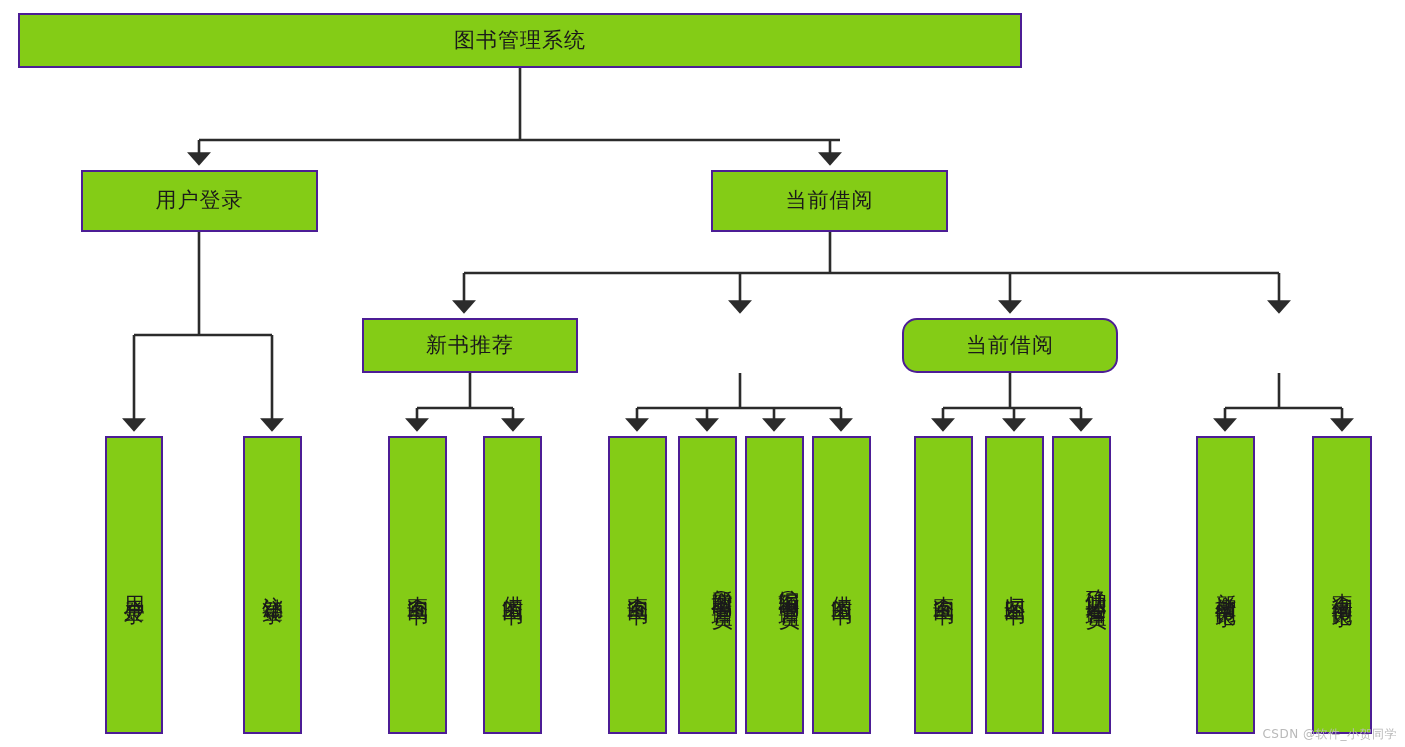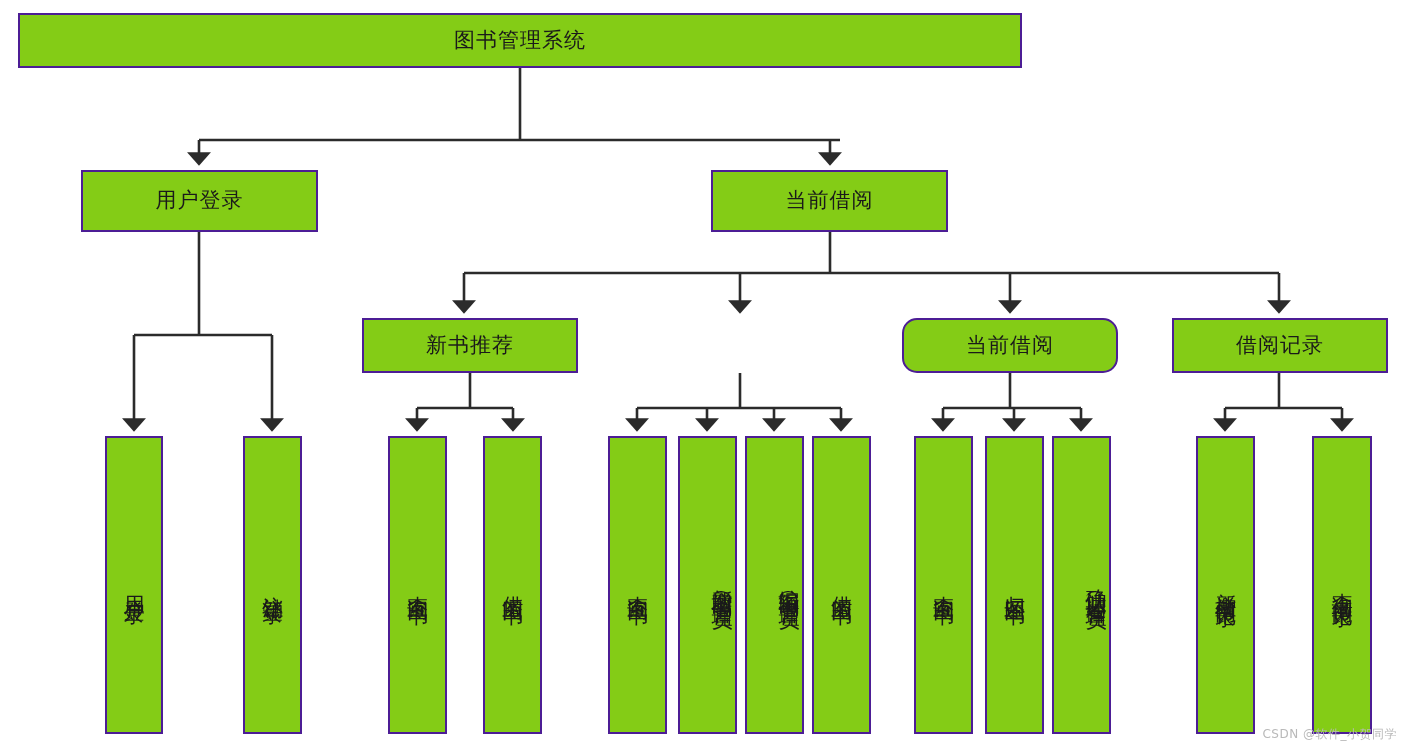--- a/index.html
+++ b/index.html
@@ -134,23 +134,20 @@
   <div class="node h" style="left:711px;top:170px;width:237px;height:62px;">
     <span class="label">当前借阅</span>
   </div>
 
   <div class="node h" style="left:362px;top:318px;width:216px;height:55px;justify-content:center;">
     <span class="label">新书推荐</span>
   </div>
   <div class="node h" style="left:902px;top:318px;width:216px;height:55px;border-radius:15px;">
     <span class="label">当前借阅</span>
   </div>
-  <div class="node h" style="left:1172px;top:318px;width:216px;height:55px;">
-    <span class="label">借阅记录</span>
-  </div>
 
   <div class="node v mid" style="left:105px;top:436px;width:58px;height:298px;">
     <span class="label">用户登录</span>
   </div>
   <div class="node v mid" style="left:243px;top:436px;width:59px;height:298px;">
     <span class="label">注销登录</span>
   </div>
   <div class="node v mid" style="left:388px;top:436px;width:59px;height:298px;">
     <span class="label">查询图书</span>
   </div>

